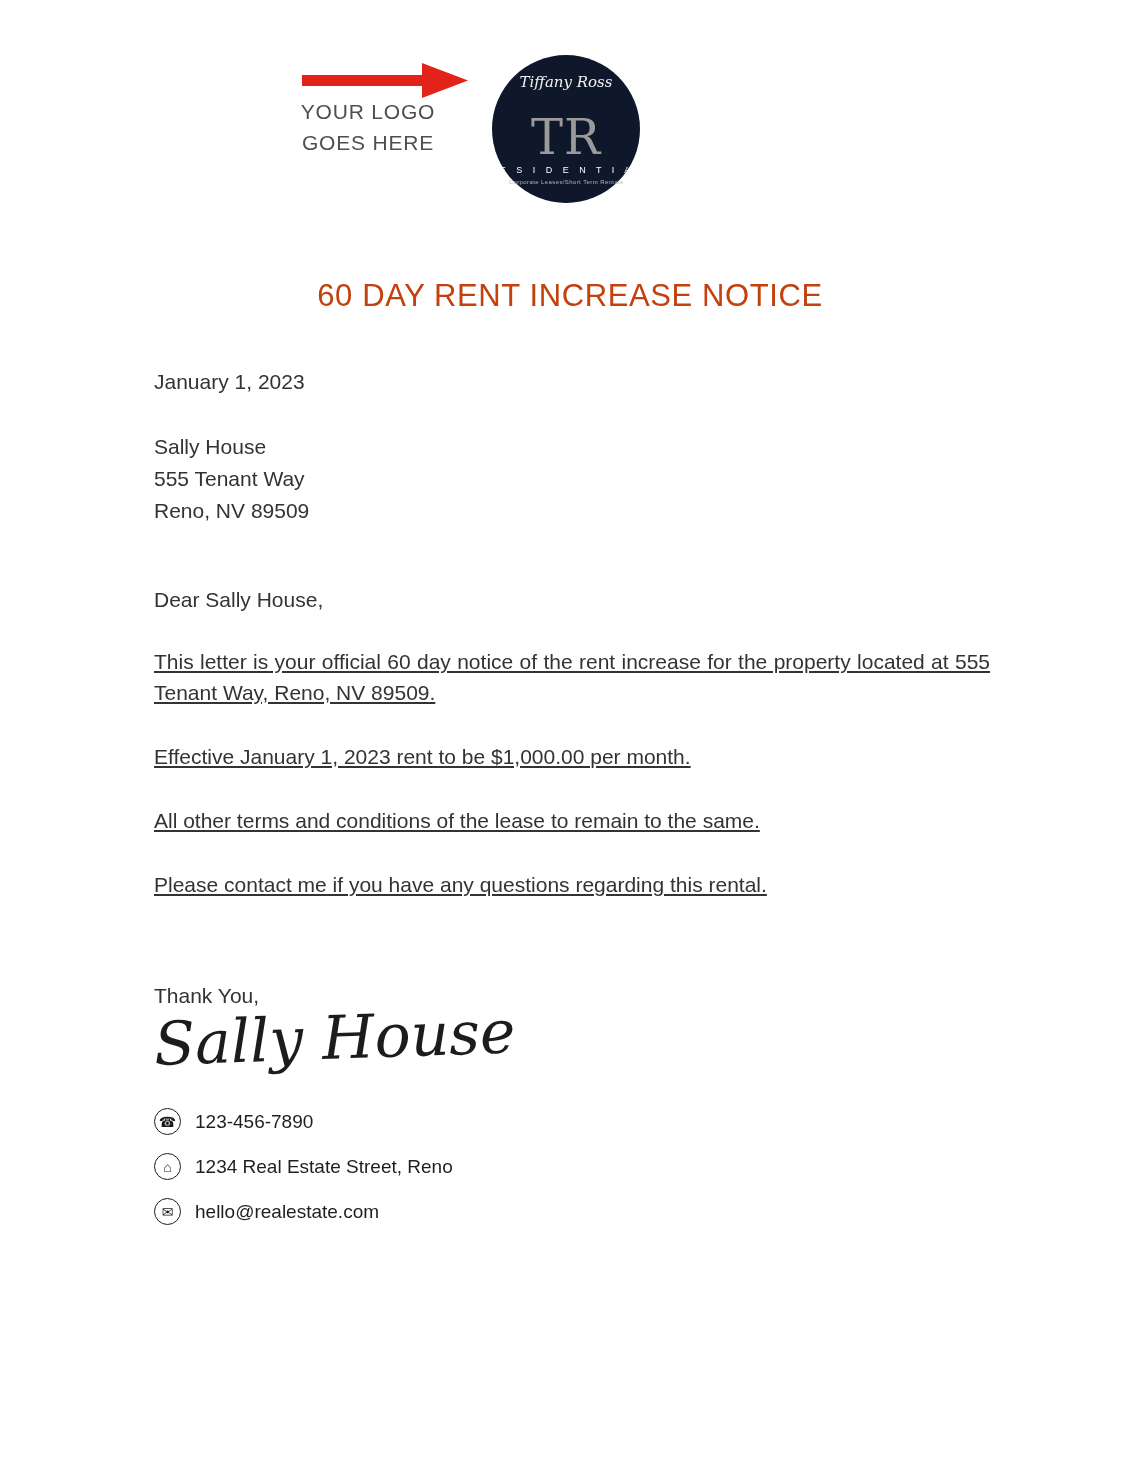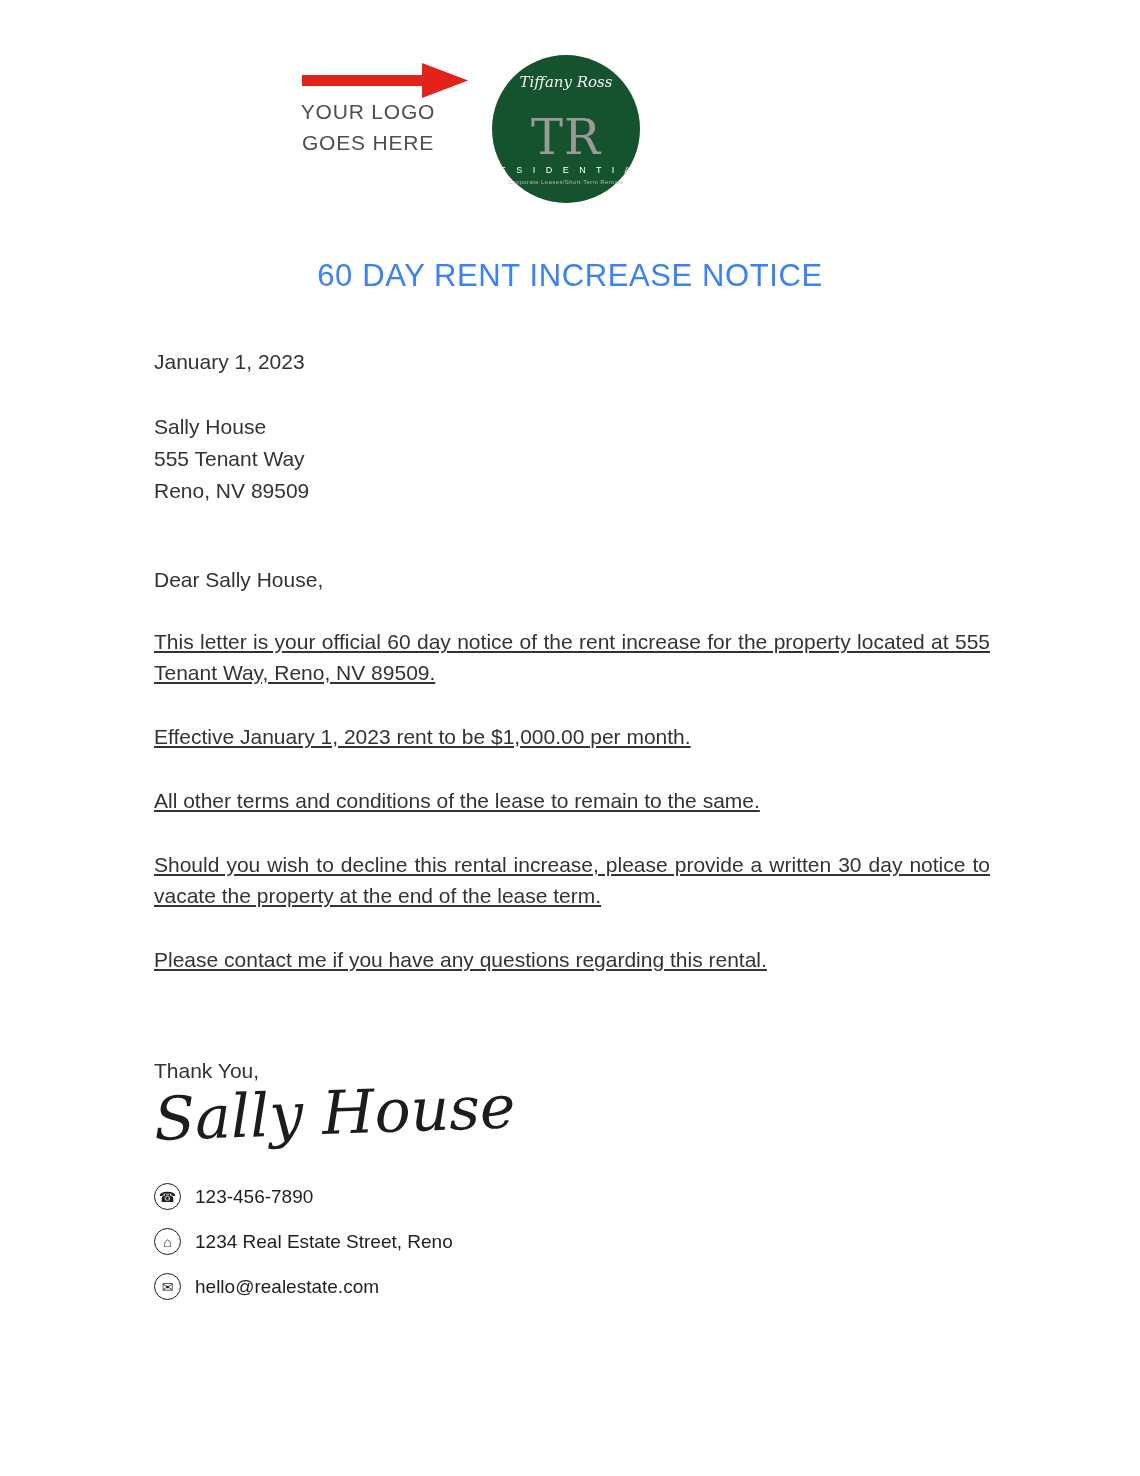--- a/index.html
+++ b/index.html
@@ -19,44 +19,44 @@
   .header { position: relative; height: 208px; }
   .red-arrow { position: absolute; left: 302px; top: 60px; }
   .placeholder-text {
     position: absolute; left: 272px; top: 96px; width: 192px;
     text-align: center; font-size: 21px; line-height: 31px;
     color: #4f4f4f; letter-spacing: 0.8px;
   }
   .logo-circle {
     position: absolute; left: 492px; top: 55px;
     width: 148px; height: 148px; border-radius: 50%;
-    background: #14532d;
+    background: #0f172a;
     display: flex; flex-direction: column; align-items: center; justify-content: center;
     text-align: center;
   }
   .logo-script {
     font-family: "DejaVu Serif", serif; font-style: italic;
     color: #f2f2f2; font-size: 15px; margin-bottom: -8px; white-space: nowrap;
   }
   .logo-monogram {
     font-family: "DejaVu Serif", serif; font-size: 48px; line-height: 1.05;
     color: #9a9a9a; letter-spacing: 1px; margin-top: 29px;
   }
   .logo-residential {
     color: #ffffff; font-size: 9px; letter-spacing: 4px; margin-top: 2px; white-space: nowrap;
   }
   .logo-tagline {
     color: #b5b5b5; font-size: 6px; letter-spacing: 0.4px; margin-top: 4px; white-space: nowrap;
   }
 
   
   .title {
-    margin: 50px 0 0 0; text-align: center;
+    margin: 70px 0 0 0; text-align: center;
     font-size: 31px; font-weight: 500; letter-spacing: 0.6px;
-    color: #3b82f6;
+    color: #c2410c;
   }
 
   
   .body-block {
     margin: 52px 150px 0 154px;
     font-size: 21px; line-height: 31px; color: #333333;
   }
   .date { margin: 0 0 34px 0; }
   .recipient { line-height: 32px; margin: 0 0 57px 0; }
   .salutation { margin: 0 0 31px 0; }
@@ -119,21 +119,20 @@
       <div>Sally House</div>
       <div>555 Tenant Way</div>
       <div>Reno, NV 89509</div>
     </div>
 
     <p class="salutation">Dear Sally House,</p>
 
     <p class="para justify">This letter is your official 60 day notice of the rent increase for the property located at 555 Tenant Way, Reno, NV 89509.</p>
     <p class="para">Effective January 1, 2023 rent to be $1,000.00 per month.</p>
     <p class="para">All other terms and conditions of the lease to remain to the same.</p>
-    <p class="para justify">Should you wish to decline this rental increase, please provide a written 30 day notice to vacate the property at the end of the lease term.</p>
     <p class="para">Please contact me if you have any questions regarding this rental.</p>
 
     <p class="closing">Thank You,</p>
 
     <div class="signature">Sally House</div>
 
     <div class="contact">
       <div class="contact-row">
         <span class="cicon">☎</span>
         <span class="clabel">123-456-7890</span>

